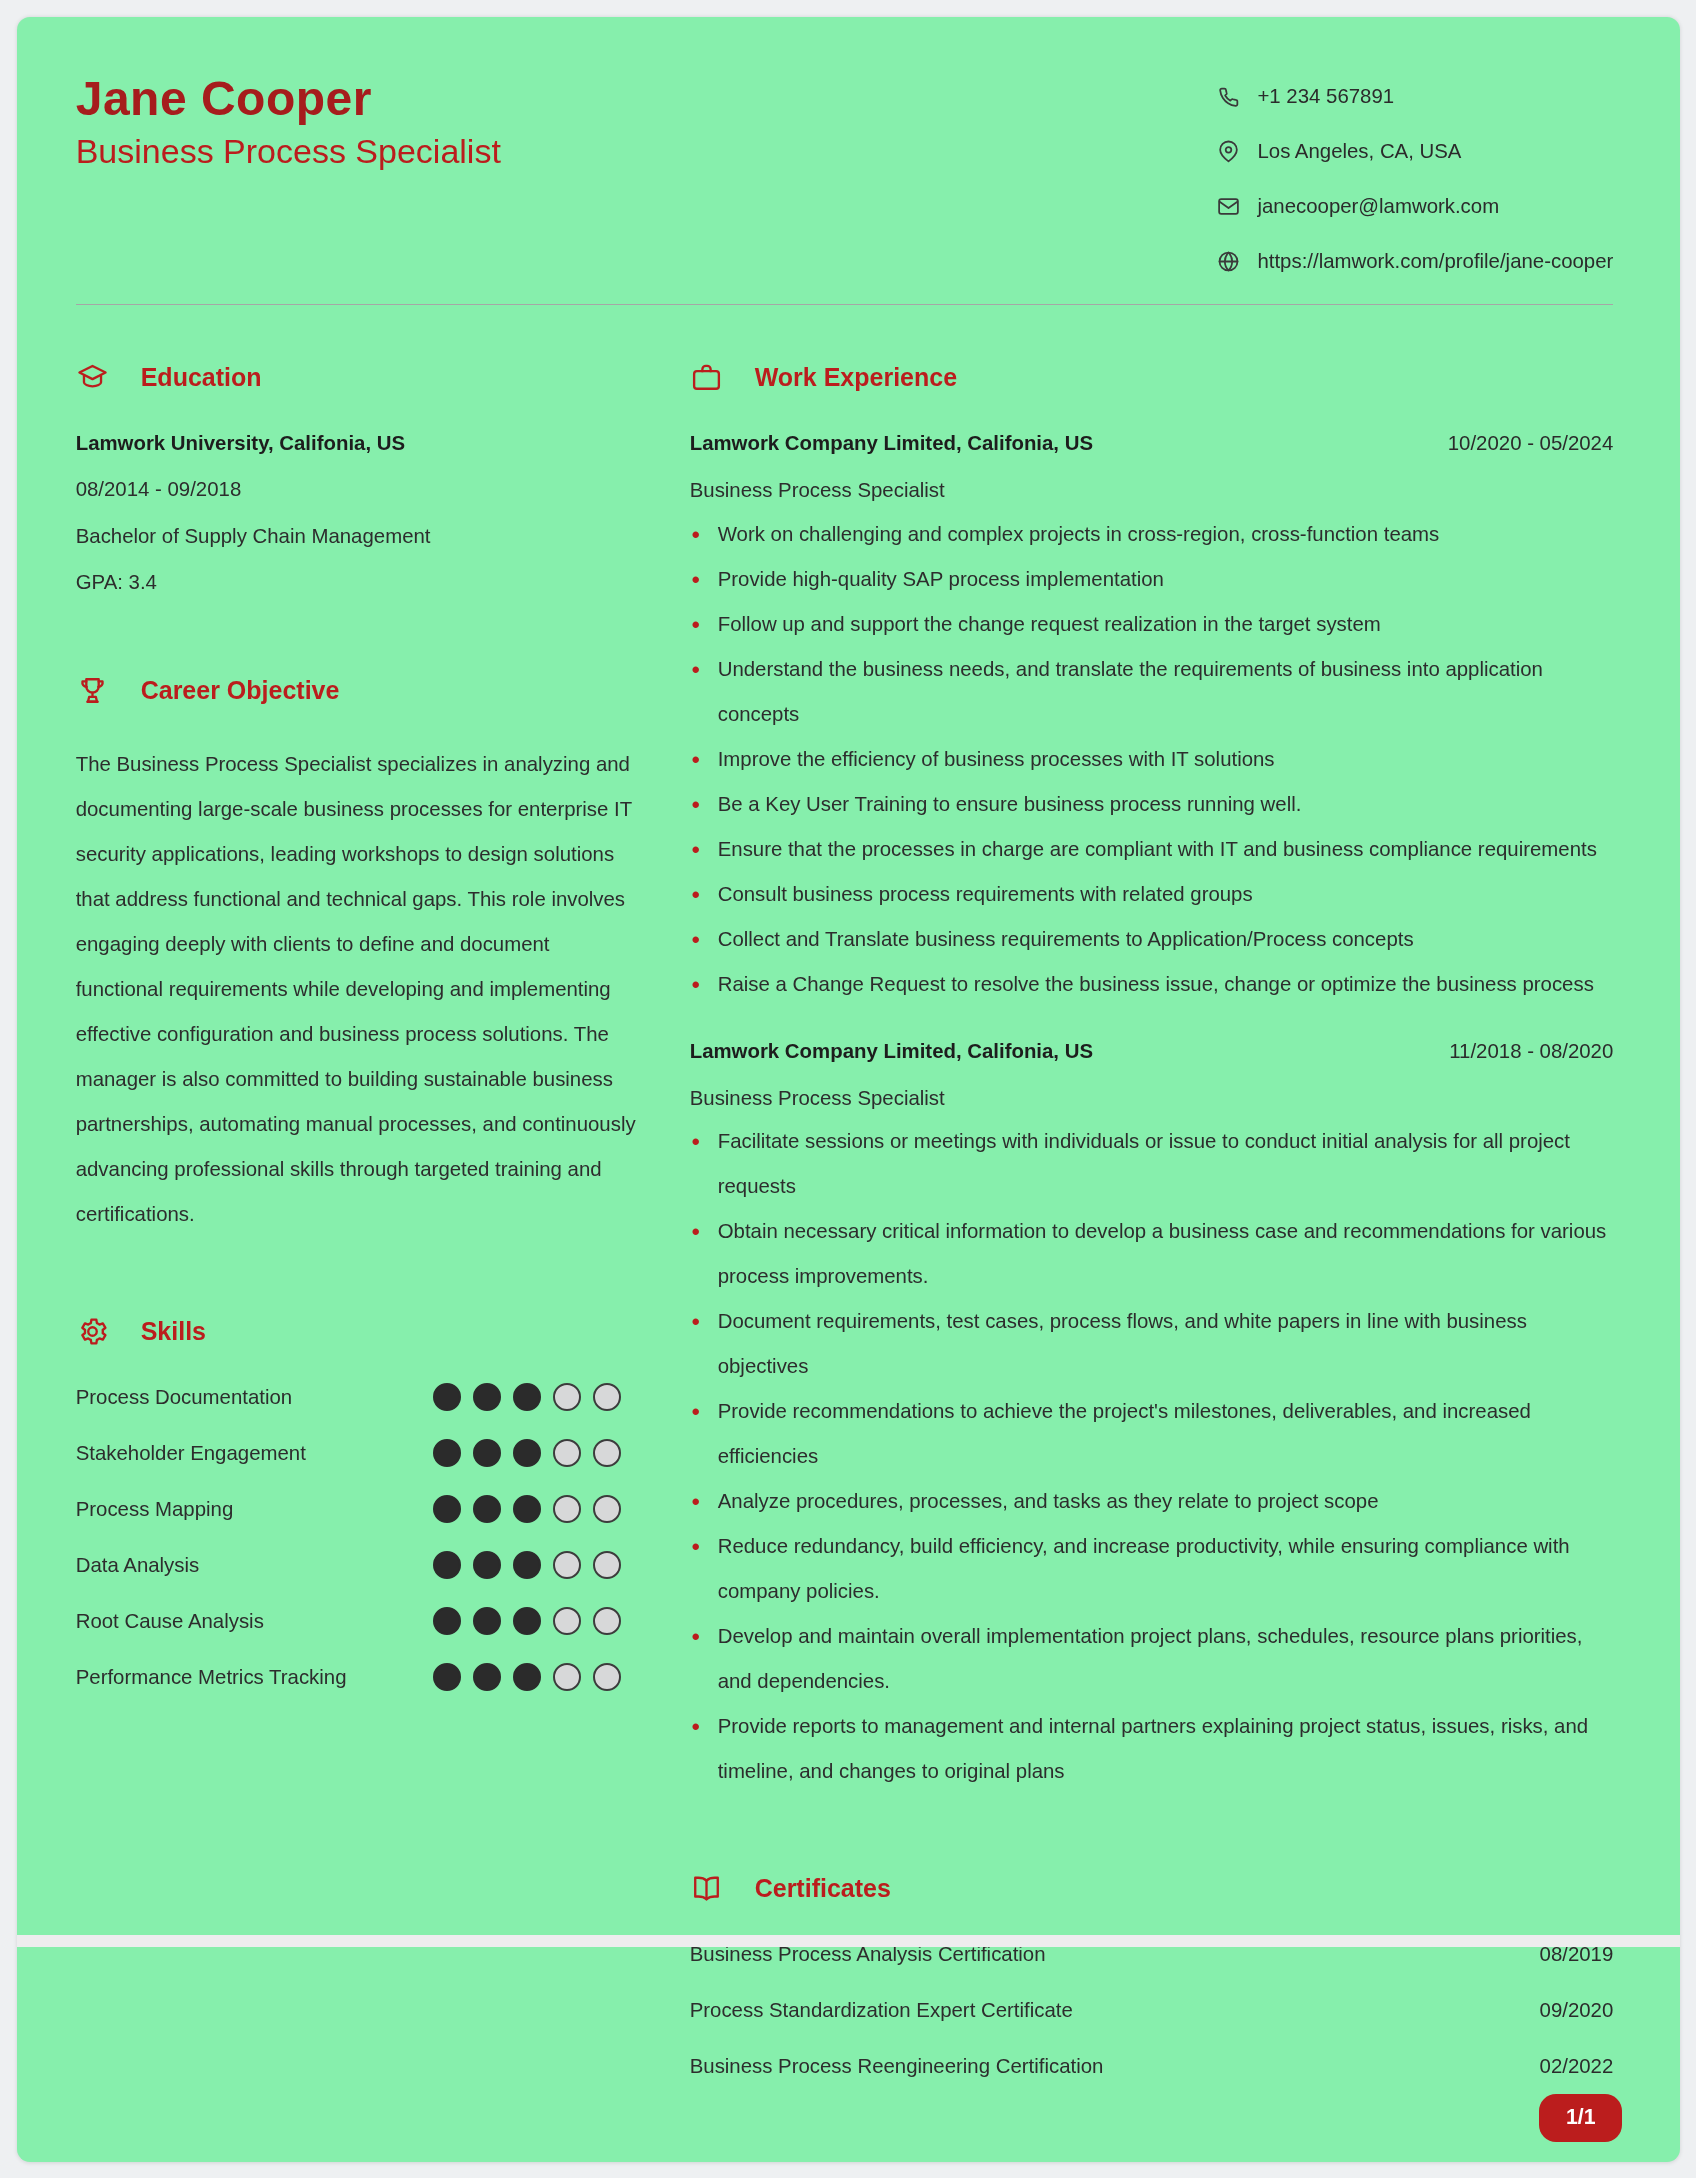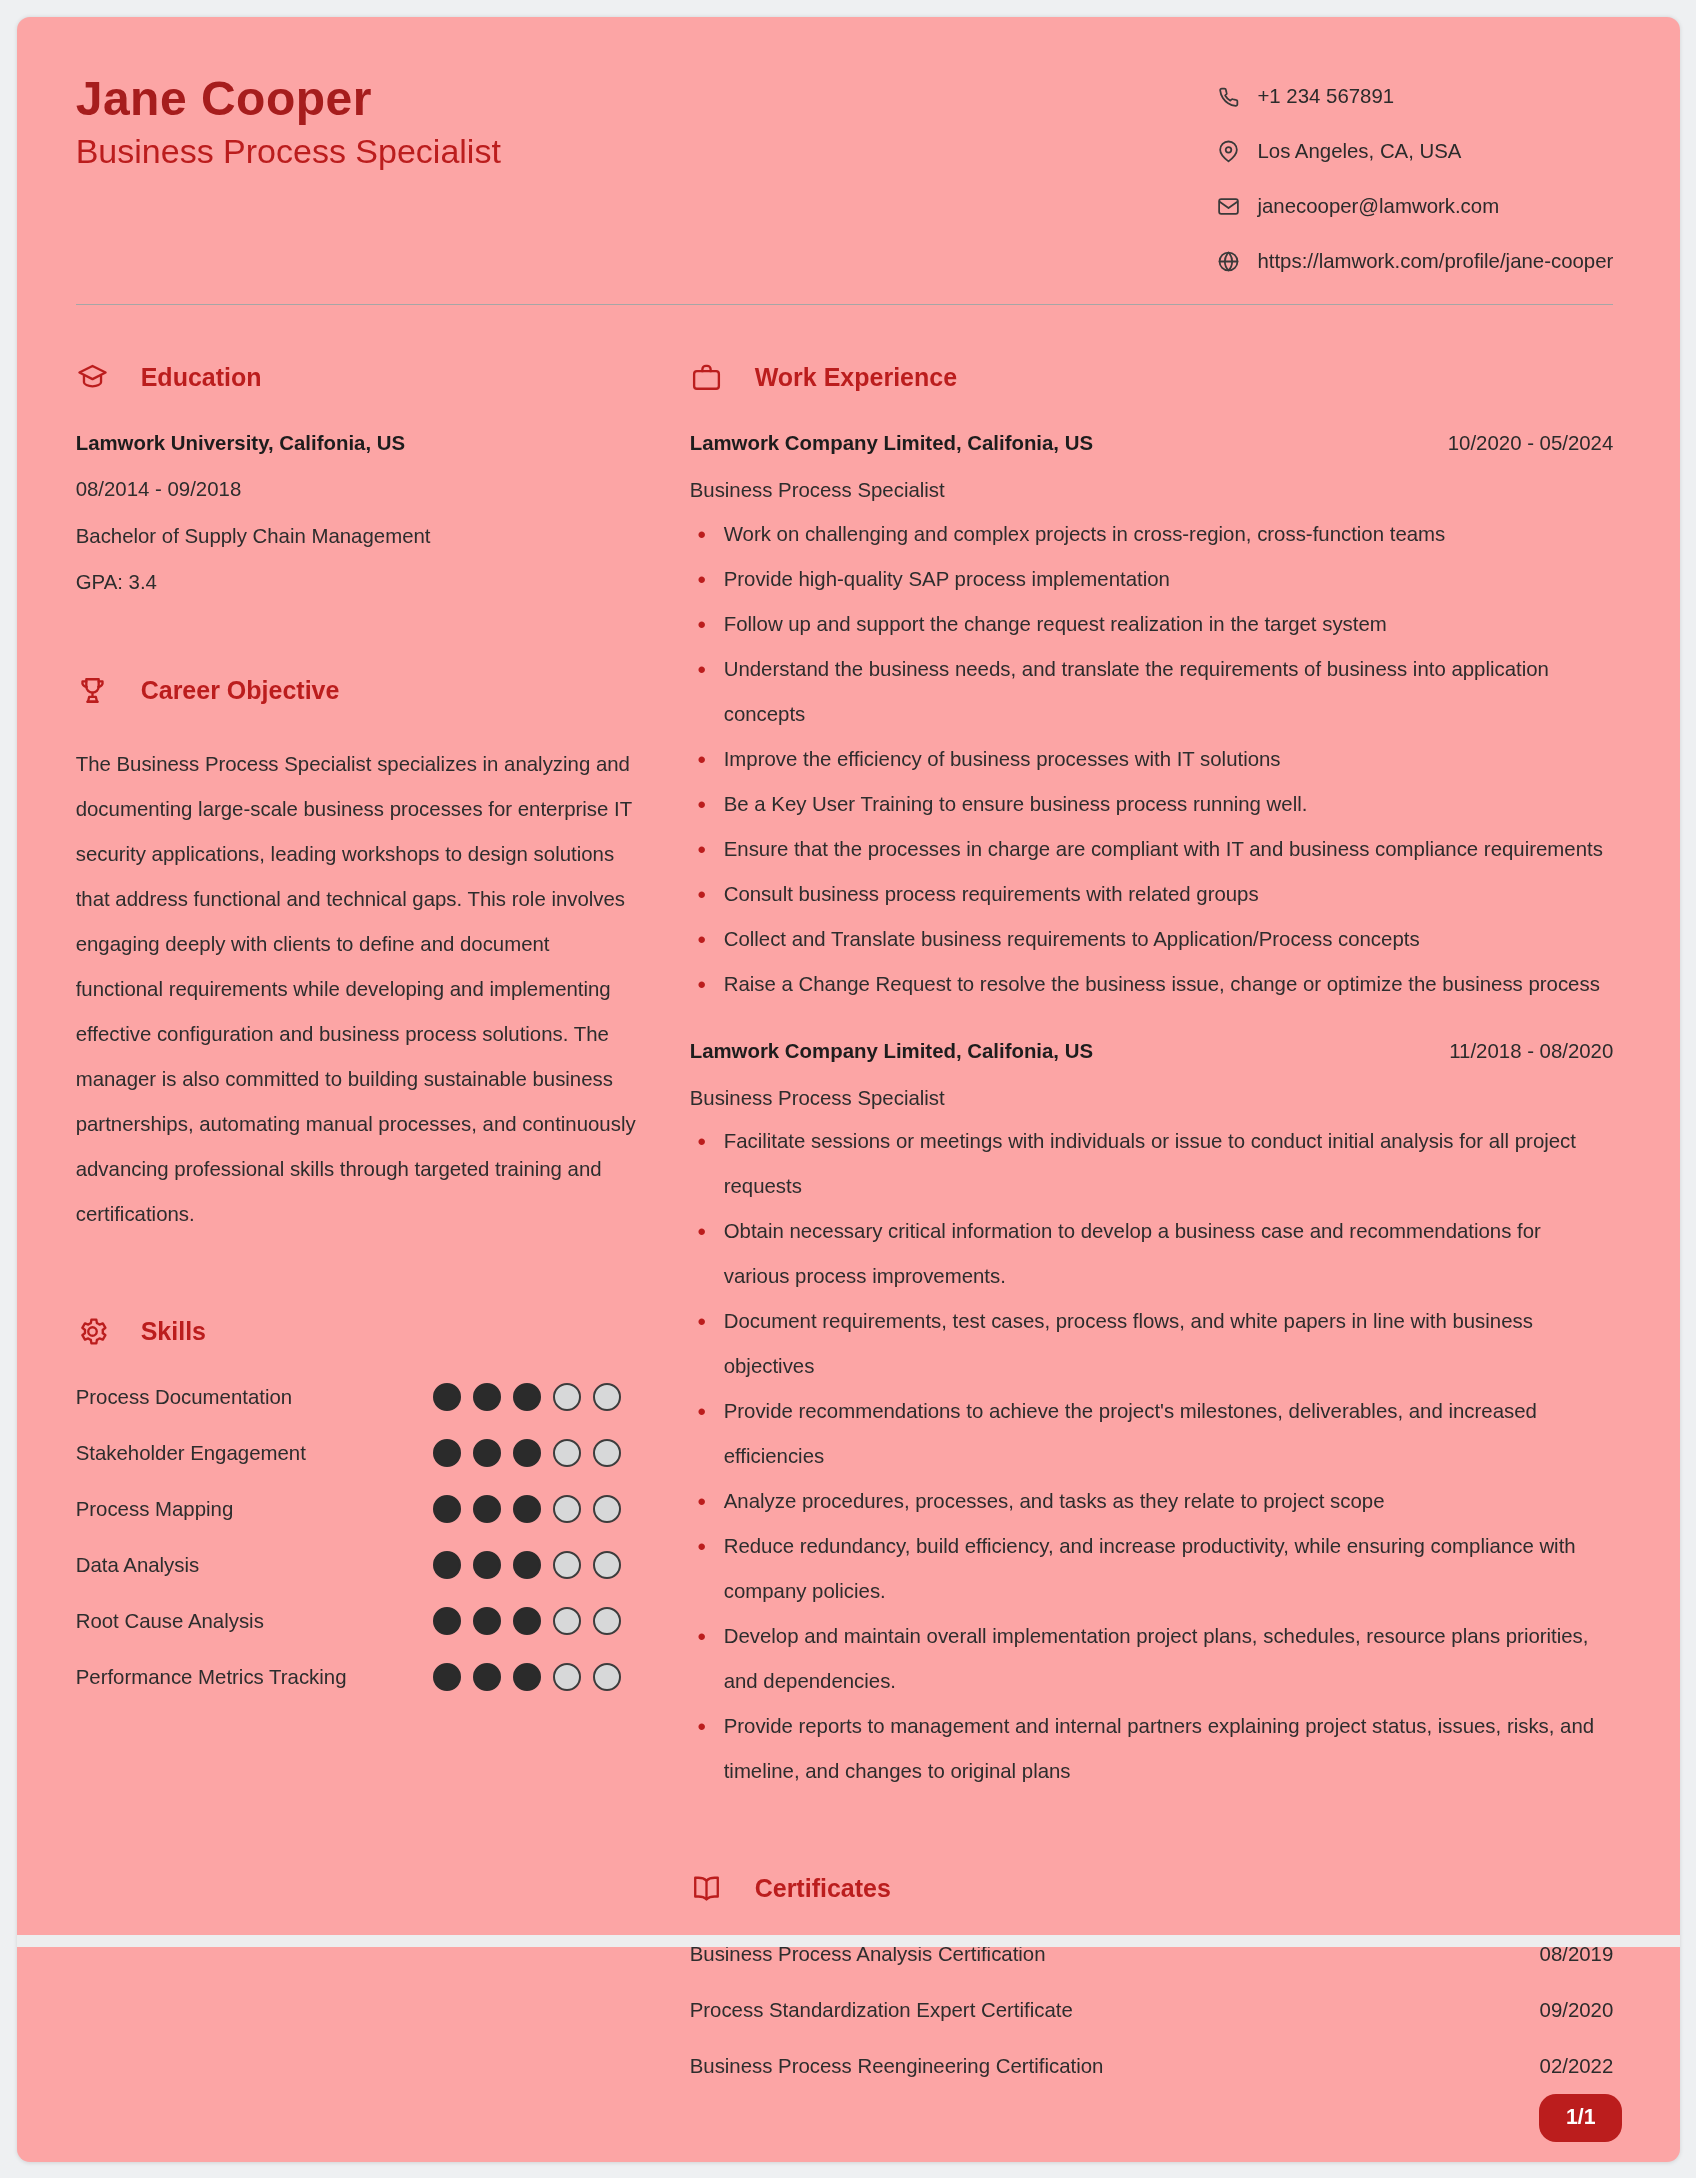--- a/index.html
+++ b/index.html
@@ -13,21 +13,21 @@
   body{
     width:1697px;height:2179px;
     background:#eef0f2;
     font-family:"Liberation Sans","DejaVu Sans",sans-serif;
     color:var(--body);
     overflow:hidden;
     position:relative;
   }
   .page{
     position:absolute;inset:16.7px;
-    background:#fca5a5;
+    background:#86efac;
     border-radius:13px;
     box-shadow:0 0.9px 4.6px rgba(0,0,0,.12);
     padding:54px 67px 0 59px;
     overflow:hidden;
   }
   
   .header{display:flex;justify-content:space-between;align-items:flex-start;}
   .name{
     margin:0;font-size:48px;line-height:1.15;font-weight:700;
     color:var(--accent-dark);letter-spacing:0.5px;
@@ -59,21 +59,21 @@
   .skill-name{font-size:20.4px;color:#2d2d2d;}
   .skill-dots{display:inline-flex;gap:12px;margin-right:16.7px;}
   .dot{width:28px;height:28px;border-radius:50%;border:2.8px solid #3c3c3c;background:#d7d8d9;}
   .dot-filled{background:#2b2b2b;border-color:#2b2b2b;}
   
   .job{margin-bottom:30px;}
   .job-head{display:flex;justify-content:space-between;align-items:baseline;line-height:28px;margin-bottom:19.5px;}
   .job-company{font-size:20.4px;font-weight:700;color:#1d1d1d;}
   .job-dates{font-size:20.4px;color:#2b2b2b;flex:none;margin-left:28px;}
   .job-title-line{font-size:20.4px;line-height:28px;margin-bottom:7.4px;color:#2d2d2d;}
-  .bullets{list-style:none;margin:6px;padding:0;}
+  .bullets{list-style:none;margin:0;padding:0;}
   .bullets li{position:relative;padding-left:28px;font-size:20.4px;line-height:45px;color:#2d2d2d;}
   .bullets li::before{content:"\2022";position:absolute;left:1.9px;color:var(--accent);font-size:24px;}
   
   .cert-row{display:flex;justify-content:space-between;align-items:center;height:28px;margin-bottom:28px;}
   .cert-name{font-size:20.4px;color:#2d2d2d;}
   .cert-date{font-size:20.4px;color:#2b2b2b;flex:none;margin-left:28px;}
   
   .page-end-strip{position:absolute;left:0;right:0;top:1918px;height:12px;background:#ededee;}
   .page-badge{
     position:absolute;right:58px;bottom:20.4px;

